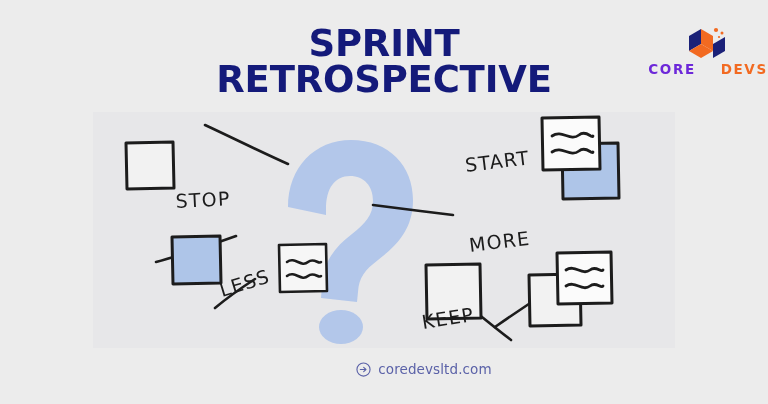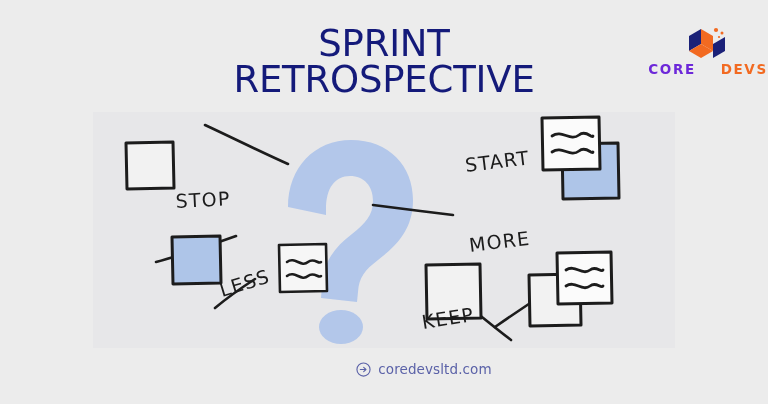--- a/index.html
+++ b/index.html
@@ -27,21 +27,21 @@
   }
   .logo-core{color:#6d28d9;}
   .logo-devs{color:#f26a21;margin-left:25px;}
 
   
   .title{
     position:absolute;left:0;top:26px;width:768px;
     text-align:center;
     color:#141a7a;
     font-family:"DejaVu Sans", sans-serif;
-    font-weight:normal;
+    font-weight:bold;
     font-size:37px;
     line-height:0.98;
     letter-spacing:-0.2px;
   }
   .title-l1{display:block;}
   .title-l2{display:block;}
 
   
   .panel{
     position:absolute;left:93px;top:112px;

